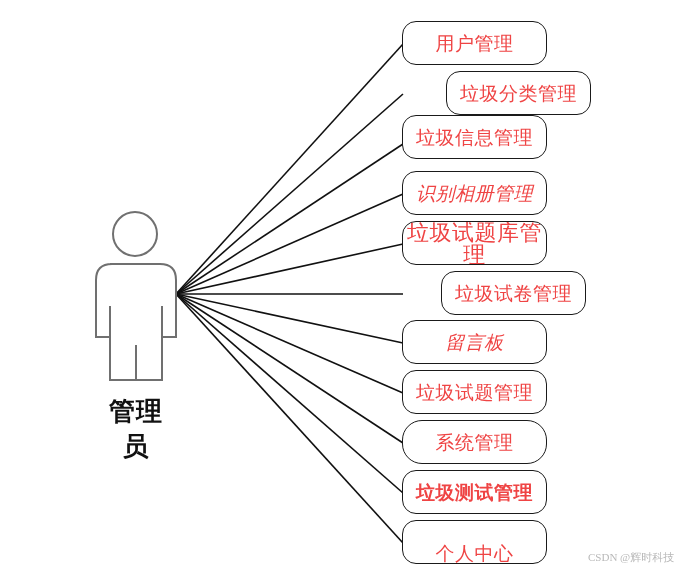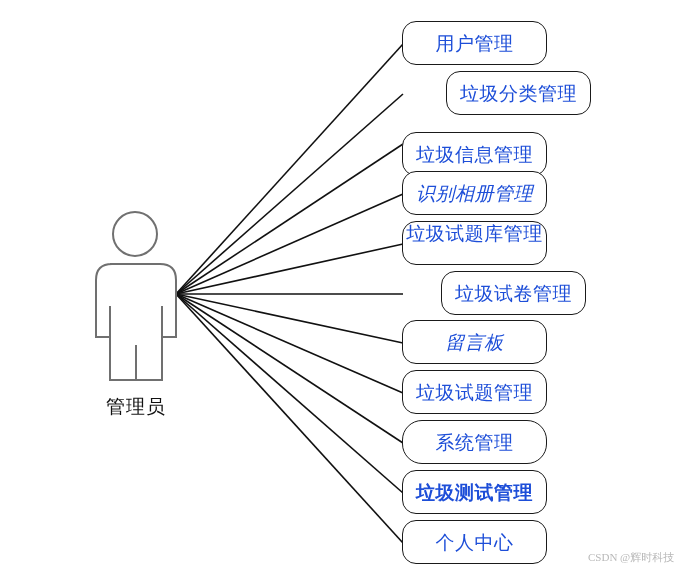--- a/index.html
+++ b/index.html
@@ -3,27 +3,27 @@
   <meta charset="utf-8">
   <style>
     html, body { margin: 0; padding: 0; background: #ffffff; }
     body { width: 690px; height: 572px; position: relative; overflow: hidden;
            font-family: "DejaVu Sans", "Liberation Sans", sans-serif; }
     #diagram { position: absolute; left: 0; top: 0; width: 690px; height: 572px; }
     .usecase {
       position: absolute; left: 402px; width: 145px; height: 44px;
       border: 1.3px solid #1a1a1a; border-radius: 14px; background: #ffffff;
       box-sizing: border-box; display: flex; align-items: center; justify-content: center;
-      text-align: center; font-size: 19px; color: #1d4ed8; line-height: 20px;
+      text-align: center; font-size: 19px; color: #ef4444; line-height: 20px;
       letter-spacing: 0.5px; overflow: hidden;
     }
-    .usecase.wrap { align-items: flex-start; padding-top: 0; line-height: 22px; font-size: 19px; }
+    .usecase.wrap { align-items: flex-start; padding-top: 0; line-height: 22px; font-size: 22px; }
     .actor-label {
       position: absolute; left: 96px; top: 394px; width: 80px; text-align: center;
-      font-size: 19px; color: #111; letter-spacing: 1px;
+      font-size: 26px; color: #111; letter-spacing: 1px; font-weight: bold;
     }
     .watermark {
       position: absolute; left: 588px; top: 550px; font-size: 11px; color: #b9b9b9;
       font-family: Liberation Serif, serif;
     }
   </style>
 </head>
 <body>
 
 <div id="diagram">
@@ -50,21 +50,21 @@
     </g>
   </svg>
 
   <div id="usecases">
       <div class="usecase" style="top: 21px;">
         <span>用户管理</span>
       </div>
       <div class="usecase" style="top: 71px; margin-left: 44px;">
         <span>垃圾分类管理</span>
       </div>
-      <div class="usecase" style="top: 132px;">
+      <div class="usecase" style="top: 115px;">
         <span>垃圾信息管理</span>
       </div>
       <div class="usecase" style="top: 171px; font-style: italic;">
         <span>识别相册管理</span>
       </div>
       <div class="usecase wrap" style="top: 221px;">
         <span>垃圾试题库管理</span>
       </div>
       <div class="usecase" style="top: 271px; margin-left: 39px;">
         <span>垃圾试卷管理</span>
@@ -74,20 +74,20 @@
       </div>
       <div class="usecase" style="top: 370px;">
         <span>垃圾试题管理</span>
       </div>
       <div class="usecase" style="top: 420px; border-radius: 20px;">
         <span>系统管理</span>
       </div>
       <div class="usecase" style="top: 470px; font-weight: bold;">
         <span>垃圾测试管理</span>
       </div>
-      <div class="usecase" style="top: 520px;">
+      <div class="usecase" style="top: 520px; align-items: flex-end;">
         <span>个人中心</span>
       </div>
     </div>
 
   <div class="actor-label">管理员</div>
   <div class="watermark">CSDN @辉时科技</div>
 </div>
 
 </body></html>

